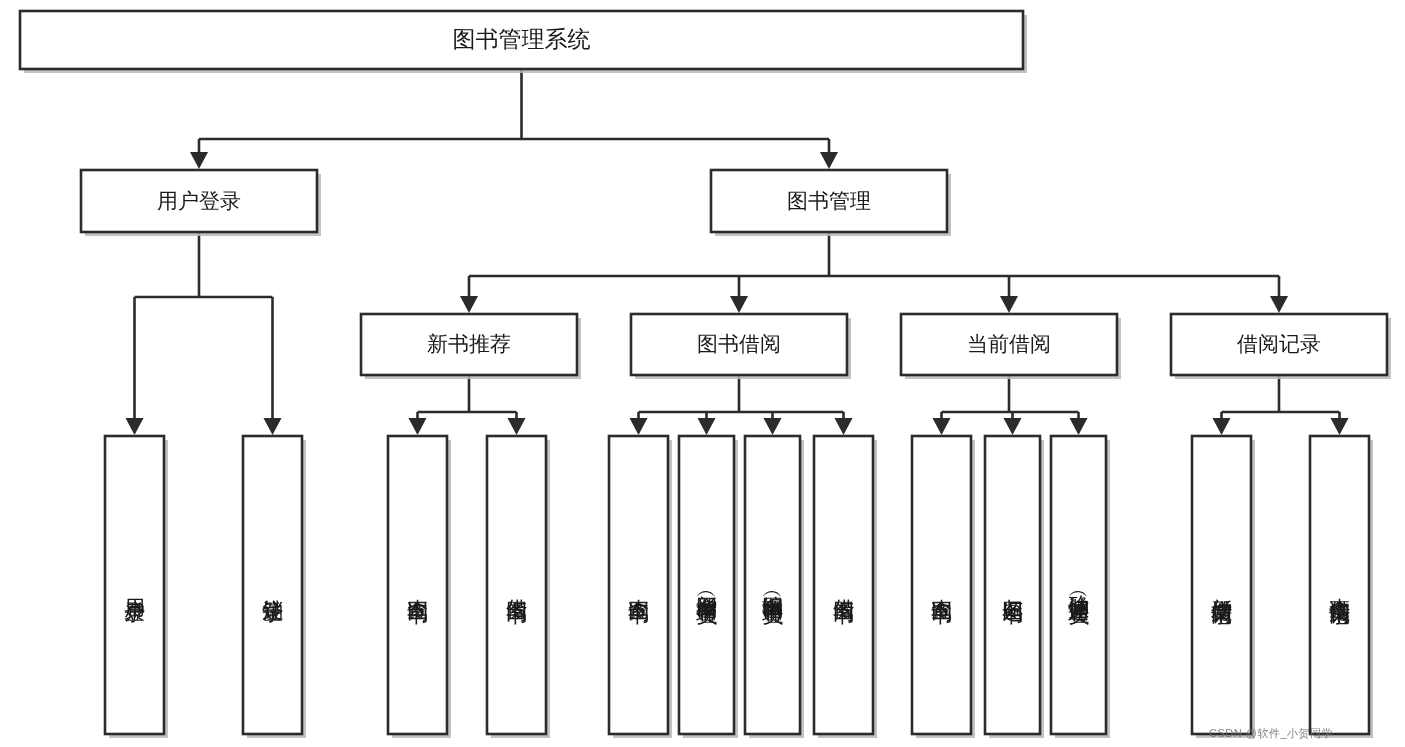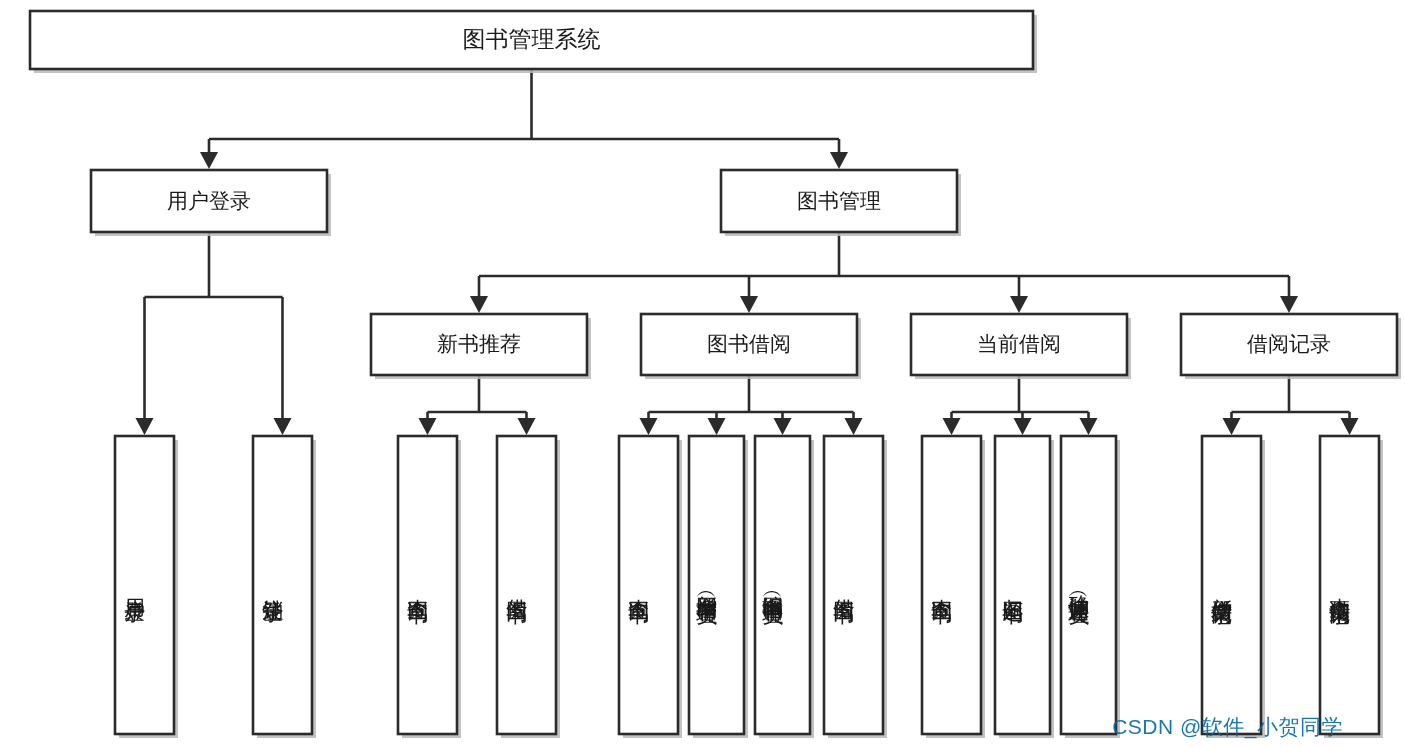--- a/index.html
+++ b/index.html
@@ -11,21 +11,20 @@
   body {
     width: 1405px;
     height: 747px;
     font-family: "Liberation Sans", "DejaVu Sans", sans-serif;
     overflow: hidden;
   }
   #diagram-root {
     position: relative;
     width: 1341px;
     height: 747px;
-    padding-left: 10px;
   }
   svg#flowchart {
     display: block;
     width: 1405px;
     height: 747px;
   }
   .node-rect {
     fill: #ffffff;
     stroke: #2b2b2b;
     stroke-width: 2.6;
@@ -69,22 +68,22 @@
     line-height: 1.08;
     color: #1a1a1a;
     letter-spacing: 1.5px;
     white-space: nowrap;
   }
   #watermark {
     position: absolute;
     right: 8px;
     bottom: 6px;
     font-family: "Liberation Sans", "DejaVu Sans", sans-serif;
-    font-size: 21px;
-    color: #0369a1;
+    font-size: 11px;
+    color: #737373;
     opacity: 0.9;
     white-space: nowrap;
     letter-spacing: 0.5px;
     margin-left: 36px;
   }
 </style>
 </head>
 <body>
 
 <div id="diagram-root">

